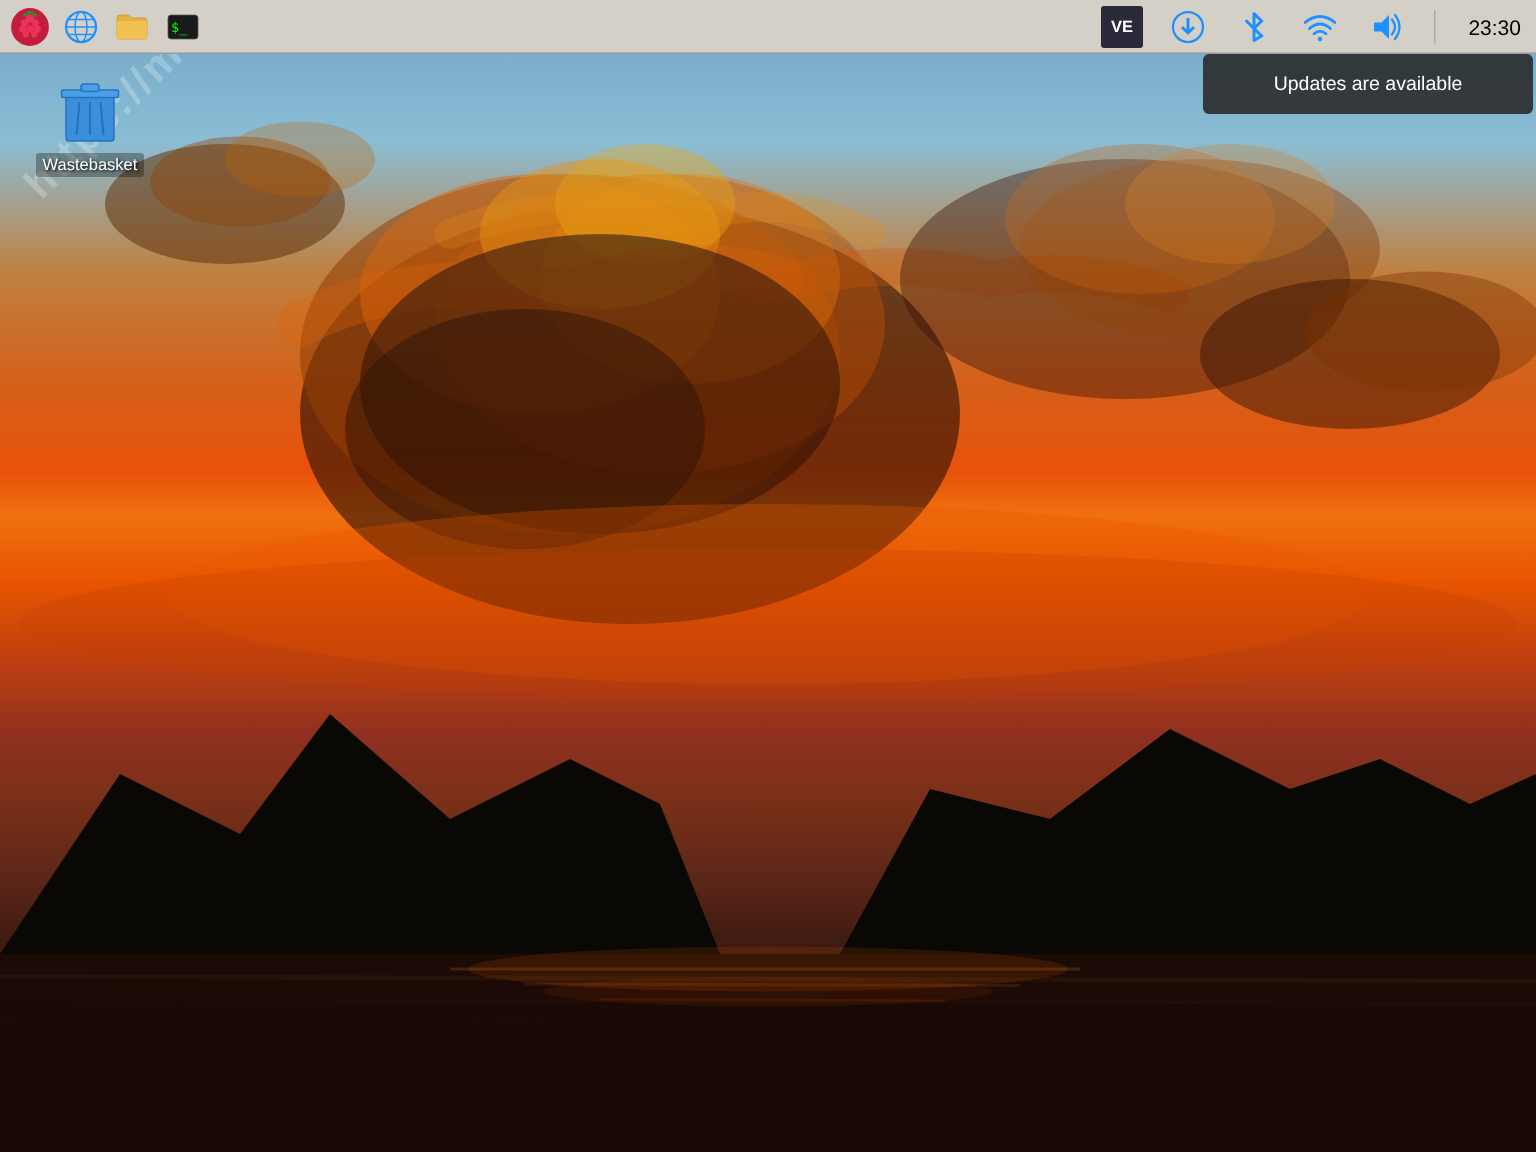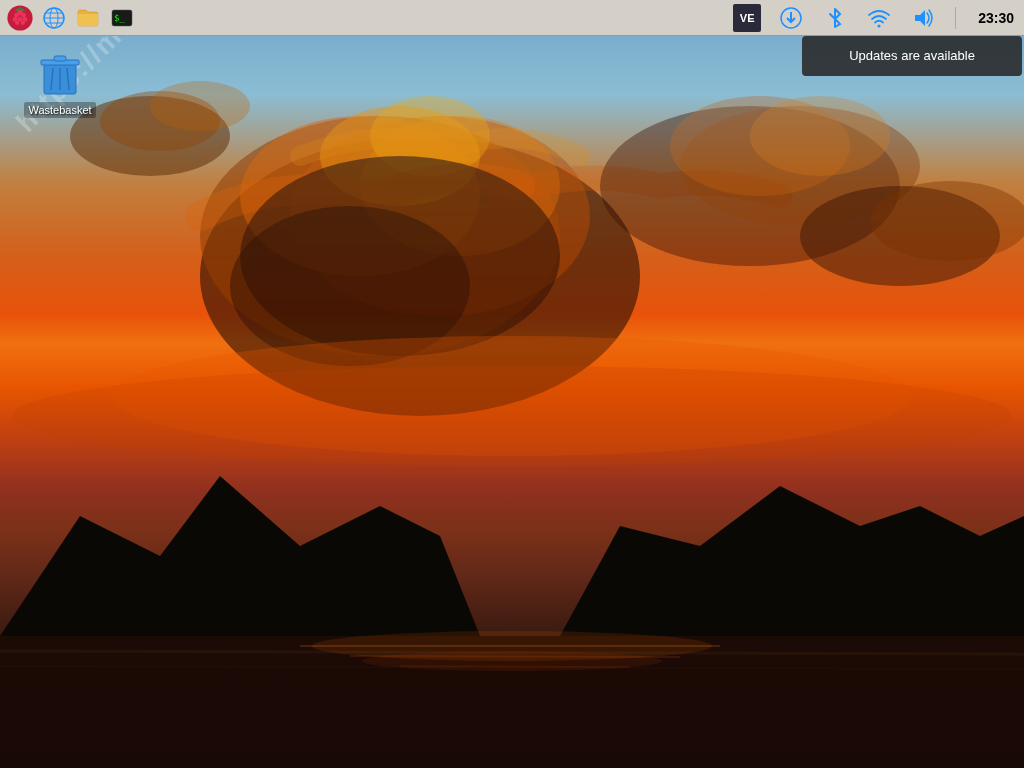--- a/index.html
+++ b/index.html
@@ -123,21 +123,21 @@
       align-items: center;
       justify-content: center;
       cursor: pointer;
       font-size: 13px;
       border: 1px solid transparent;
       border-radius: 2px;
     }
 
     .clock {
       font-size: 14px;
-      font-weight: bold;
+      font-weight: normal;
       color: #000;
       padding: 0 4px;
       white-space: nowrap;
     }
 
     
     .ve-icon {
       background: #2a2a3a;
       color: white;
       font-size: 11px;

